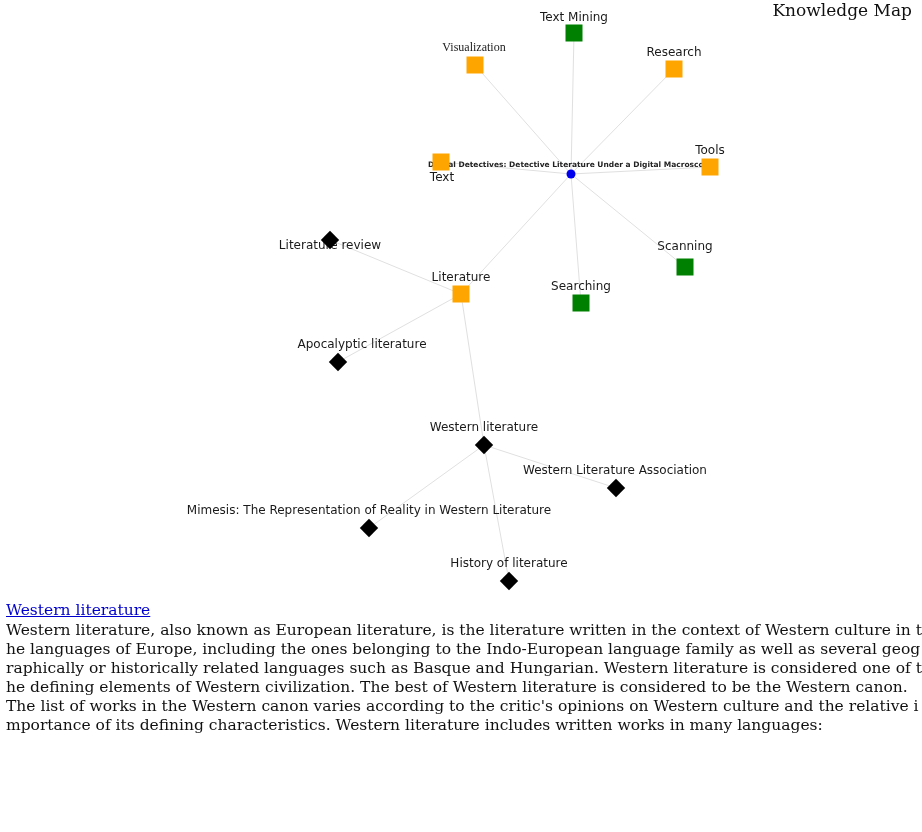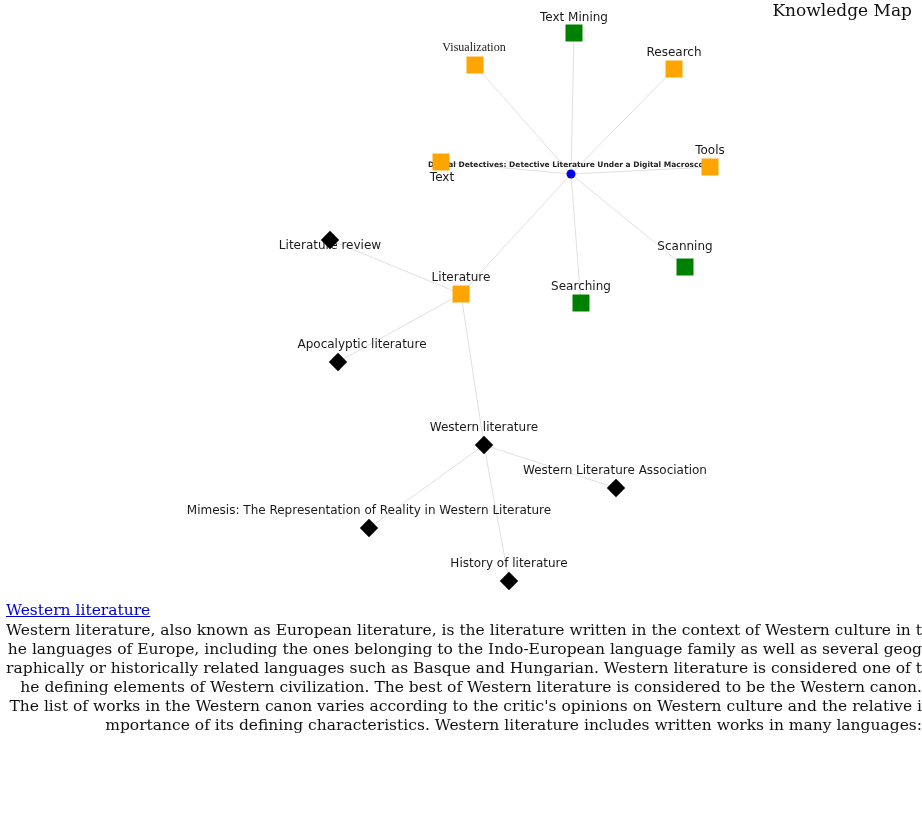--- a/index.html
+++ b/index.html
@@ -82,21 +82,21 @@
     cursor: pointer;
     line-height: 1.32;
   }
   #article-body {
     font-size: 15.5px;
     color: #111111;
     line-height: 1.22;
     margin-top: 1px;
     word-break: break-all;
     white-space: normal;
-    text-align: right;
+    text-align: left;
   }
 </style>
 </head>
 <body>
 
 <div id="map-title">Knowledge Map</div>
 
 <div id="graph-canvas">
   <svg id="edge-layer" width="922" height="600" style="position:absolute;left:0;top:0;">
       <line x1="571" y1="174" x2="574" y2="33" stroke="#e0e0e0" stroke-width="1"></line>

